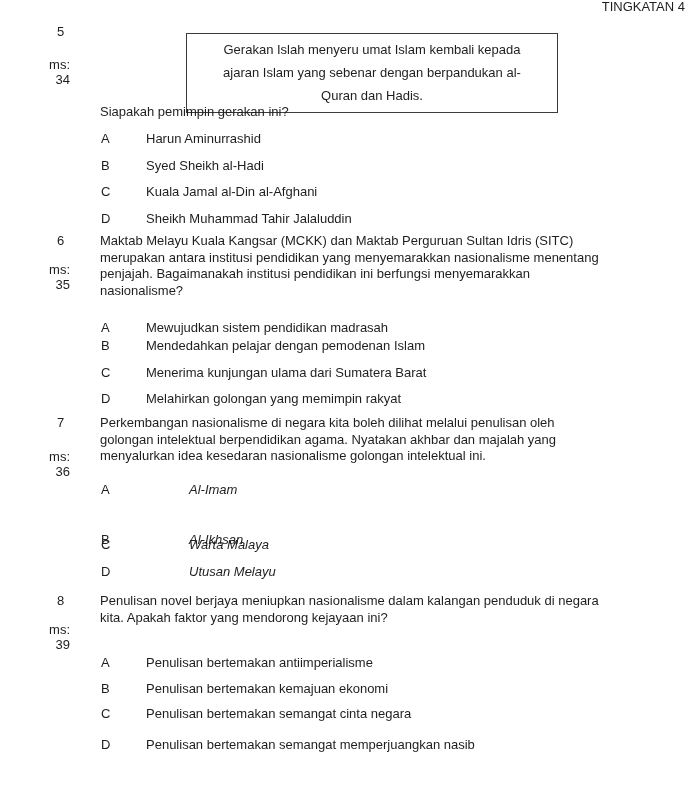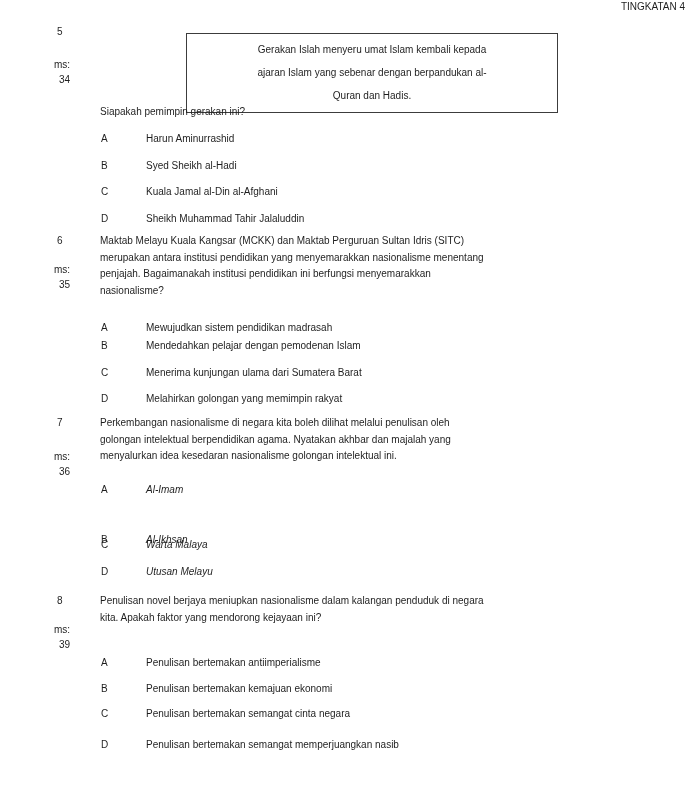--- a/index.html
+++ b/index.html
@@ -2,21 +2,21 @@
 <html><head>
 <meta charset="utf-8">
 <style>
   html, body { margin: 0; padding: 0; background: #fff; }
   .page {
     position: relative;
     width: 689px;
     height: 812px;
     background: #ffffff;
     font-family: "Liberation Sans", sans-serif;
-    font-size: 10px;
+    font-size: 13px;
     color: #1e1e1e;
     overflow: hidden;
   }
   .header-right {
     position: absolute;
     top: 0;
     right: 4px;
     line-height: 13px;
     white-space: nowrap;
   }
@@ -54,21 +54,21 @@
   .opt {
     position: absolute;
     left: 101px;
     line-height: 15px;
     white-space: nowrap;
   }
   .opt .ol {
     display: inline-block;
     width: 45px;
   }
-  .italic { font-style: italic; }
+  .italic { font-style: italic; margin-left: 43px; }
 </style>
 </head>
 <body>
 
 <div class="page">
 
   <div class="header-right">TINGKATAN 4</div>
 
   <div class="qnum" style="top:24px">5</div>
   <div class="msblock" style="top:57px">

